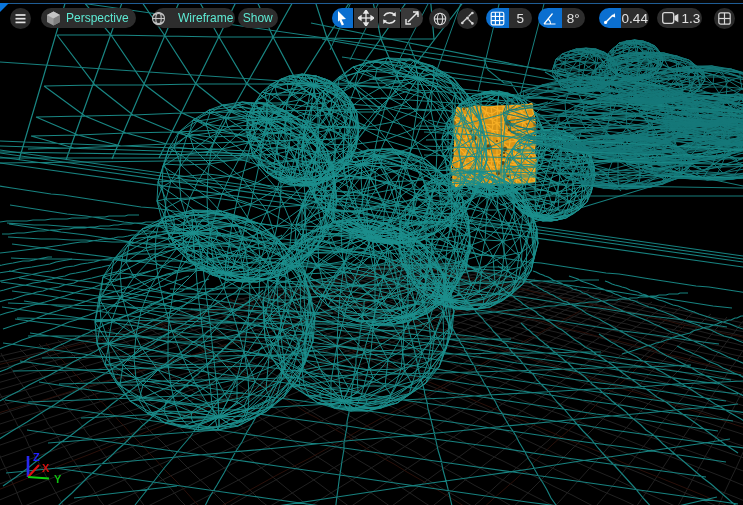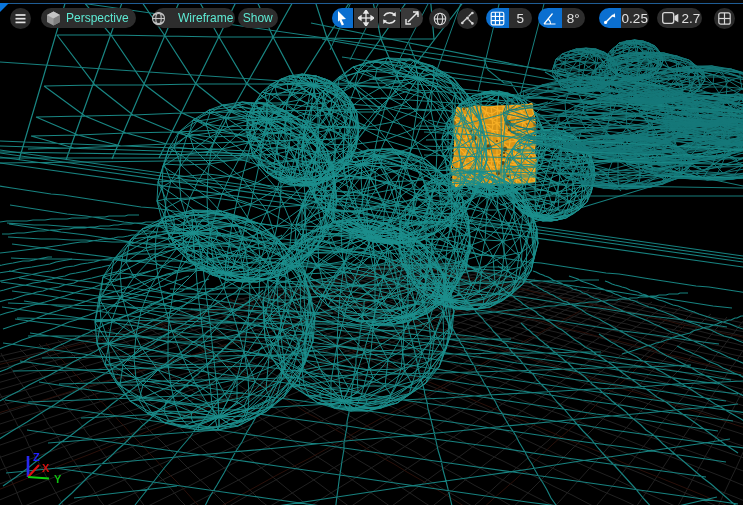--- a/index.html
+++ b/index.html
@@ -182,29 +182,29 @@
 <div class="lbl" style="left:561.5px;width:23.5px">8°</div>
 <svg style="position:absolute;left:542px;top:11px" width="16" height="15" viewBox="0 0 16 15">
 <g stroke="#fff" stroke-width="1.2" fill="none">
       <path d="M2 13 L13.5 13 M2 13 L10.5 2.5"></path>
       <path d="M6.2 8 A6.5 6.5 0 0 1 8.5 13"></path>
     </g>
   </svg>
 
 <div class="seg blue" style="left:598.5px;width:22px;border-radius:10px 0 0 10px"></div>
 <div class="seg" style="left:620.5px;width:28.5px;border-radius:0 10px 10px 0;background:#2d2d2d"></div>
-<div class="lbl" style="left:620.5px;width:28.5px">0.25</div>
+<div class="lbl" style="left:620.5px;width:28.5px">0.44</div>
 <svg style="position:absolute;left:602px;top:11px" width="15" height="15" viewBox="0 0 15 15">
 <line x1="4" y1="11" x2="11" y2="4" stroke="#fff" stroke-width="1.4"></line>
 <polygon points="12.8,2.2 13.2,6.4 9.4,5.2" fill="#fff"></polygon>
 <circle cx="3.6" cy="11.4" r="1.6" fill="#fff"></circle>
   </svg>
 
 <div class="btn" style="left:657px;width:45px"></div>
-<div class="lbl" style="left:680px;width:22px">2.7</div>
+<div class="lbl" style="left:680px;width:22px">1.3</div>
 <svg style="position:absolute;left:662px;top:12px" width="17" height="12" viewBox="0 0 17 12">
 <rect x="0.7" y="0.7" width="11" height="10.6" rx="2" fill="none" stroke="#d8d8d8" stroke-width="1.3"></rect>
 <polygon points="12.5,4 16.3,1.8 16.3,10.2 12.5,8" fill="#d8d8d8"></polygon>
   </svg>
 
 <div class="circ" style="left:713.5px"></div>
 <svg style="position:absolute;left:717.5px;top:12px" width="13" height="13" viewBox="0 0 13 13">
 <g stroke="#d8d8d8" stroke-width="1.2" fill="none">
       <rect x="0.8" y="0.8" width="11.4" height="11.4" rx="2"></rect>
       <line x1="6.5" y1="0.8" x2="6.5" y2="12.2"></line>

